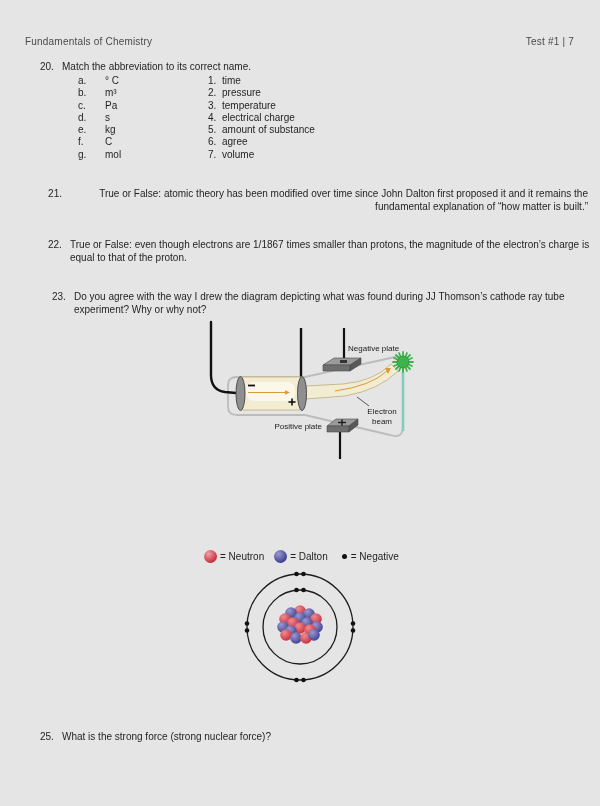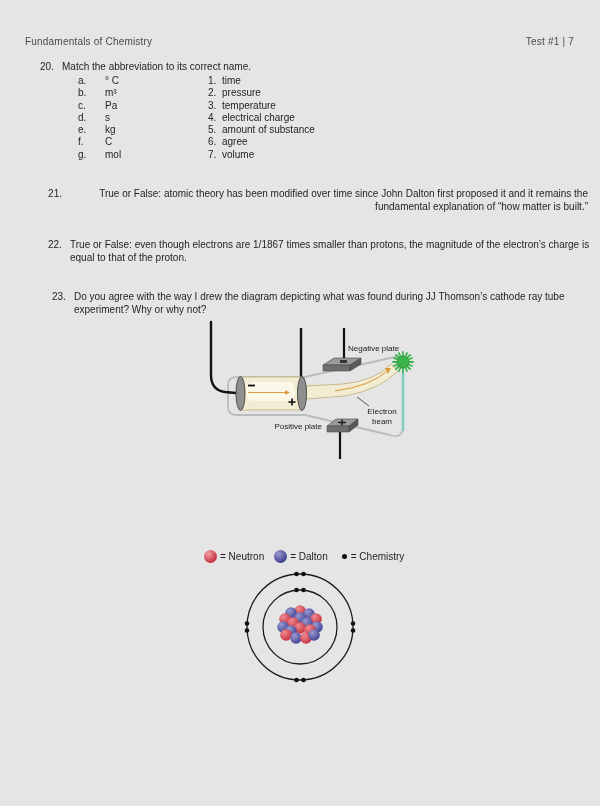--- a/index.html
+++ b/index.html
@@ -165,21 +165,21 @@
     <div class="legend-item">
       <span class="sphere sphere-red"></span>
       <span>= Neutron</span>
     </div>
     <div class="legend-item">
       <span class="sphere sphere-blue"></span>
       <span>= Dalton</span>
     </div>
     <div class="legend-item">
       <span class="edot"></span>
-      <span>= Chemistry</span>
+      <span>= Negative</span>
     </div>
   </div>
 
   <svg class="atom-svg" width="140" height="145" viewBox="0 0 140 145">
     <defs>
       <radialGradient id="gradRed" cx="35%" cy="30%" r="75%">
         <stop offset="0%" stop-color="#ef8b91"></stop>
         <stop offset="100%" stop-color="#c62f3c"></stop>
       </radialGradient>
       <radialGradient id="gradBlue" cx="35%" cy="30%" r="75%">
@@ -217,14 +217,18 @@
         <circle cx="73.5" cy="31" r="2.3"></circle>
       <circle cx="17" cy="64.5" r="2.3"></circle>
         <circle cx="17" cy="71.5" r="2.3"></circle>
       <circle cx="123" cy="64.5" r="2.3"></circle>
         <circle cx="123" cy="71.5" r="2.3"></circle>
       <circle cx="66.5" cy="121" r="2.3"></circle>
         <circle cx="73.5" cy="121" r="2.3"></circle>
     </g>
   </svg>
 
+  <div class="question" style="left:40px;top:731px;width:548px;">
+    <span class="qnum">25.</span>
+    <span class="qtext">What is the strong force (strong nuclear force)?</span>
+  </div>
 
 </div>
 
 </body></html>

